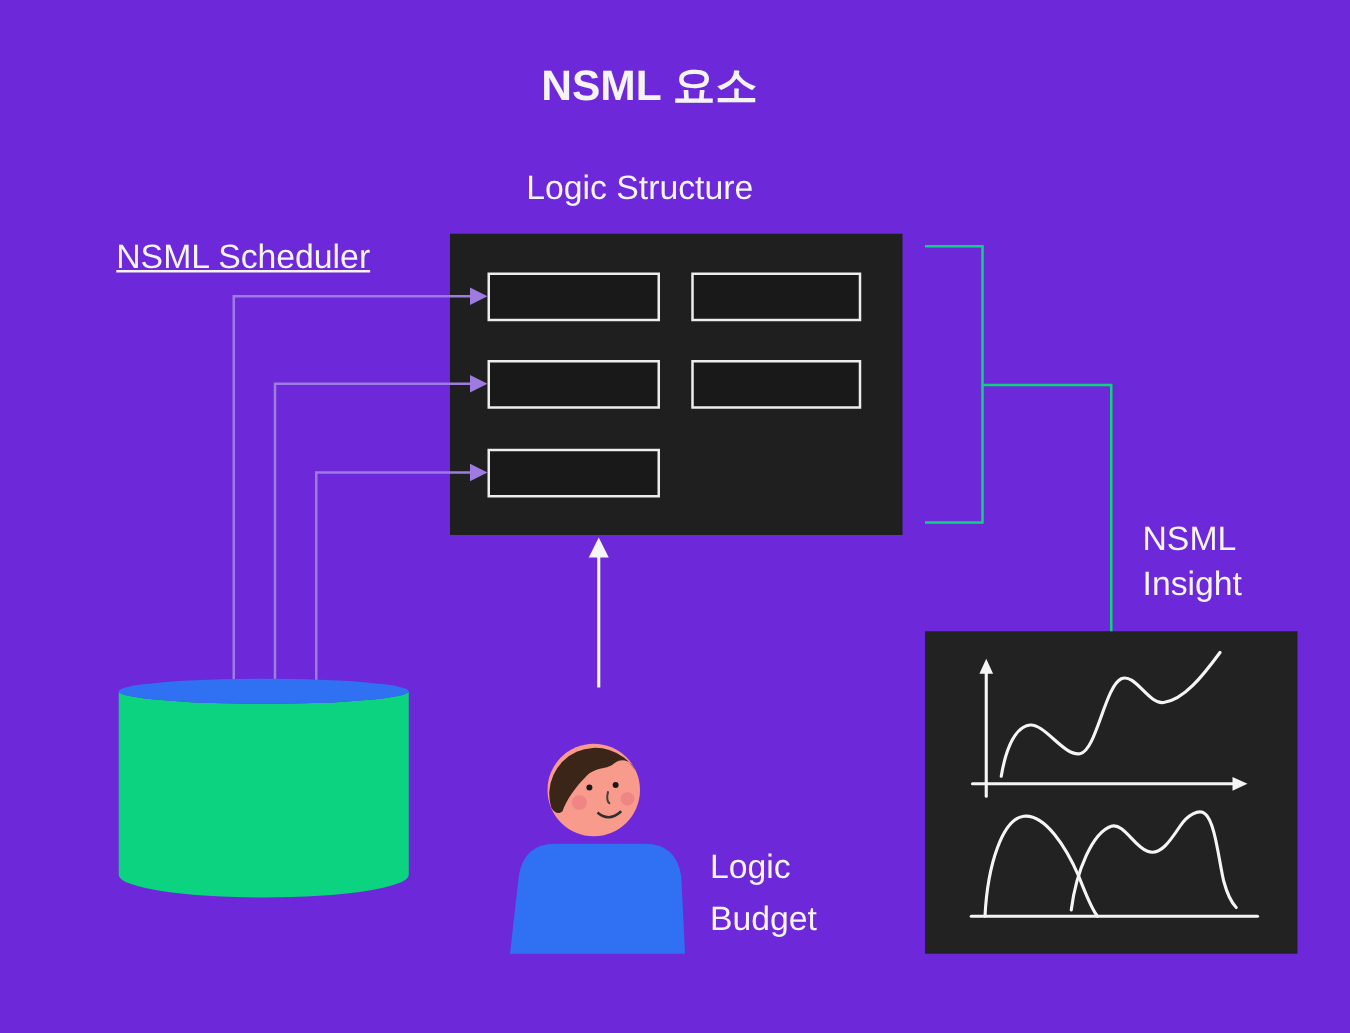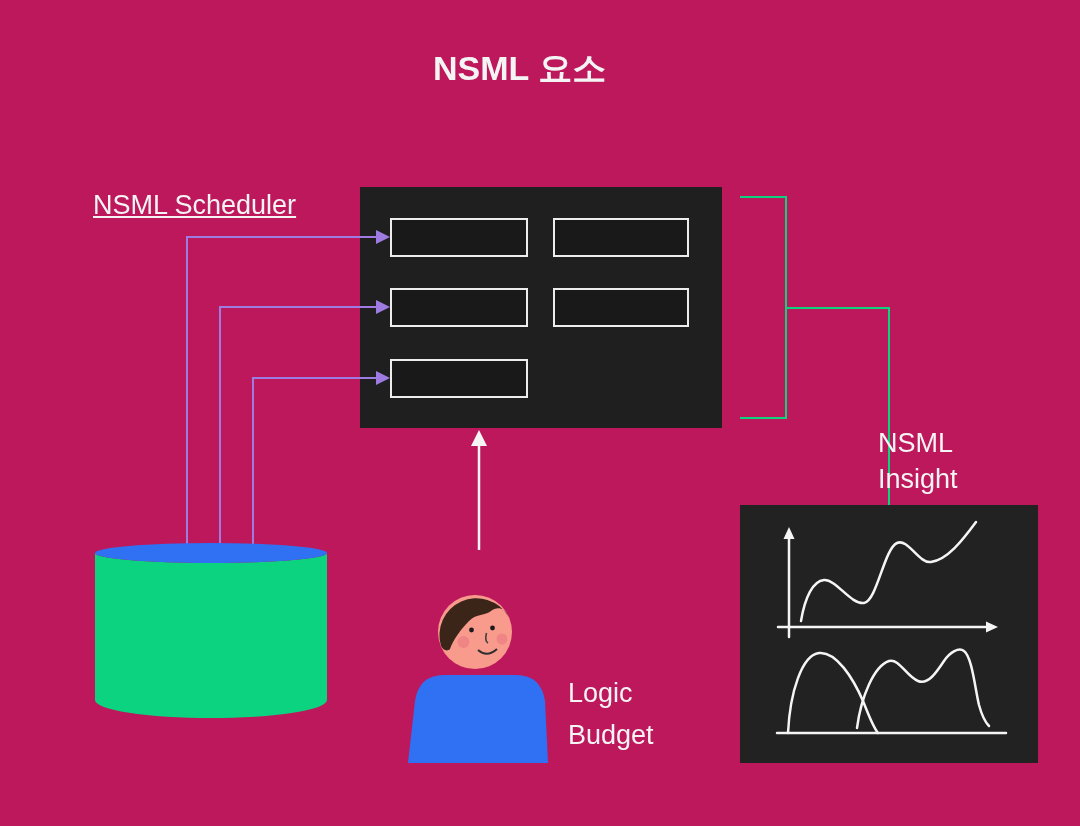--- a/index.html
+++ b/index.html
@@ -1,38 +1,38 @@
 <!DOCTYPE html>
 <html><head>
 <meta charset="utf-8">
 <style>
   html,body{margin:0;padding:0;background:#141414;}
   .canvas{
     position:relative;width:1080px;height:826px;overflow:hidden;
-    background:#be185d;
+    background:#6d28d9;
     font-family:"Liberation Sans","DejaVu Sans",sans-serif;
     color:#f4f4f4;
   }
   .panel{position:absolute;z-index:1;}
   .logic-panel{left:360px;top:187px;width:362px;height:241px;background:#1f1f1f;}
   .insight-panel{left:740px;top:505px;width:298px;height:258px;background:#222222;}
   .logic-box{position:absolute;border:2px solid #ededed;background:#191919;box-sizing:border-box;}
   .box1{left:30px;top:31px;width:138px;height:39px;}
   .box2{left:193px;top:31px;width:136px;height:39px;}
   .box3{left:30px;top:101px;width:138px;height:39px;}
   .box4{left:193px;top:101px;width:136px;height:39px;}
   .box5{left:30px;top:172px;width:138px;height:39px;}
   svg.overlay{position:absolute;left:0;top:0;z-index:2;pointer-events:none;}
   .lbl{position:absolute;z-index:3;font-size:27px;font-weight:500;white-space:nowrap;}
   .title{position:absolute;z-index:3;left:433px;top:46px;font-size:34px;font-weight:600;white-space:nowrap;}
   .lbl-logic{left:421px;top:135px;}
   .lbl-scheduler{left:93px;top:190px;text-decoration:underline;}
   .lbl-pods{left:94px;top:739px;}
   .lbl-budget{left:568px;top:672px;line-height:42px;}
-  .lbl-insight{left:878px;top:413px;line-height:36px;margin-top:12px;}
+  .lbl-insight{left:914px;top:413px;line-height:36px;}
 </style>
 </head>
 <body>
 
 <div class="canvas">
 
   <div class="panel logic-panel">
     <div class="logic-box box1"></div>
     <div class="logic-box box2"></div>
     <div class="logic-box box3"></div>
@@ -96,20 +96,21 @@
       <line x1="777" y1="733" x2="1006" y2="733"></line>
       <path d="M788,733 C790,692 802,655 819,653 C836,651 853,678 863,701
                C869,716 873,727 878,733"></path>
       <path d="M857,728 C861,697 874,666 889,661 C899,658 907,677 918,681
                C928,685 936,673 944,661 C950,652 959,647 964,651
                C972,657 975,688 979,705 C982,716 985,722 989,726"></path>
     </g>
   </svg>
 
   <div class="title">NSML 요소</div>
+  <div class="lbl lbl-logic">Logic Structure</div>
   <div class="lbl lbl-scheduler">NSML Scheduler</div>
   <div class="lbl lbl-budget">
     <div>Logic</div>
     <div>Budget</div>
   </div>
   <div class="lbl lbl-insight">
     <div>NSML</div>
     <div>Insight</div>
   </div>
 

